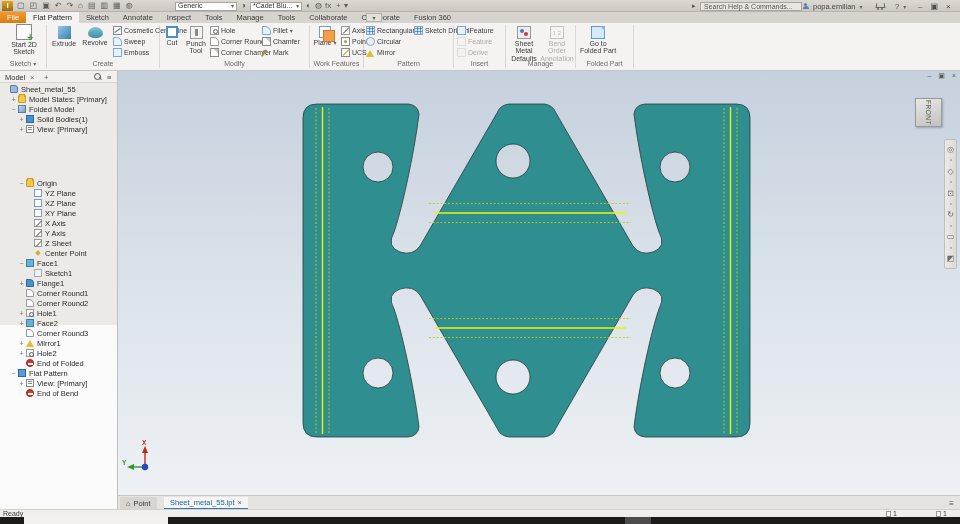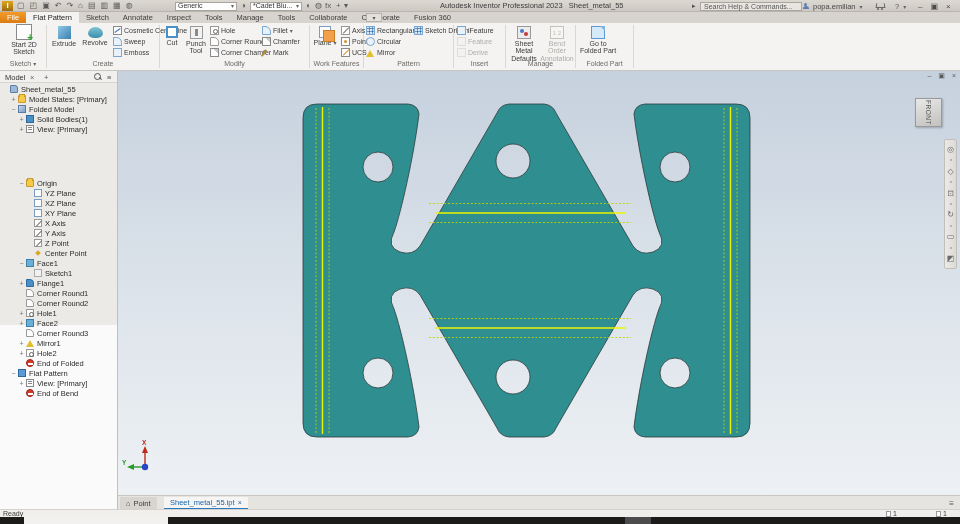--- a/index.html
+++ b/index.html
@@ -173,23 +173,20 @@
     <span class="qico" style="position:absolute;left:241px;top:0" data-name="appearance-wheel-icon">◑</span>
     <div class="combo" style="position:absolute;left:250px;top:1.5px;width:52px" data-name="appearance-select">
       <span data-name="appearance-value">*Cadet Blu...</span>
         <span class="caret" data-name="chevron-down-icon">▾</span>
     </div>
     <span class="qico" style="position:absolute;left:306px;top:0" data-name="adjust-icon">◐</span>
     <span class="qico" style="position:absolute;left:315px;top:0" data-name="color-adjust-icon">◍</span>
     <span class="qico" style="position:absolute;left:325px;top:0;" data-name="parameters-fx-icon">fx</span>
     <span class="qico" style="position:absolute;left:336px;top:0" data-name="plus-icon">+</span>
     <span class="qico" style="position:absolute;left:344px;top:0" data-name="qat-customize-icon">▾</span>
-    <div id="win-title" data-name="window-title">
-      <span>Autodesk Inventor Professional 2023</span>&nbsp;&nbsp;&nbsp;<span>Sheet_metal_55</span>
-    </div>
     <span id="search-expand" data-name="search-expand-icon">▸</span>
     <div id="search-field" data-name="search-input">Search Help &amp; Commands...</div>
     <div id="user-area" data-name="account-menu">
       <span class="person" data-name="user-icon"></span>
       <span data-name="user-name">popa.emilian</span>
       <span class="caret" data-name="chevron-down-icon">▾</span>
     </div>
     <div id="help-area" data-name="help-area">
       <span class="cart" data-name="store-cart-icon"></span>
       <span style="margin-left:6px" data-name="help-icon">?</span>
@@ -423,21 +420,21 @@
           <span class="tlabel" data-name="tree-row-label">X Axis</span>
         </div>
         <div class="trow" data-name="tree-row" style="padding-left: 26px;">
           <span class="exp" data-name="tree-expander-empty"></span>
           <span class="ti" data-name="axis-icon"></span>
           <span class="tlabel" data-name="tree-row-label">Y Axis</span>
         </div>
         <div class="trow" data-name="tree-row" style="padding-left: 26px;">
           <span class="exp" data-name="tree-expander-empty"></span>
           <span class="ti" data-name="axis-icon"></span>
-          <span class="tlabel" data-name="tree-row-label">Z Point</span>
+          <span class="tlabel" data-name="tree-row-label">Z Sheet</span>
         </div>
         <div class="trow" data-name="tree-row" style="padding-left: 26px;">
           <span class="exp" data-name="tree-expander-empty"></span>
           <span class="ti" data-name="center-point-icon"></span>
           <span class="tlabel" data-name="tree-row-label">Center Point</span>
         </div>
         <div class="trow" data-name="tree-row" style="padding-left: 18px;">
           <span class="exp" data-name="tree-expander">−</span>
           <span class="ti" data-name="face-icon"></span>
           <span class="tlabel" data-name="tree-row-label">Face1</span>

